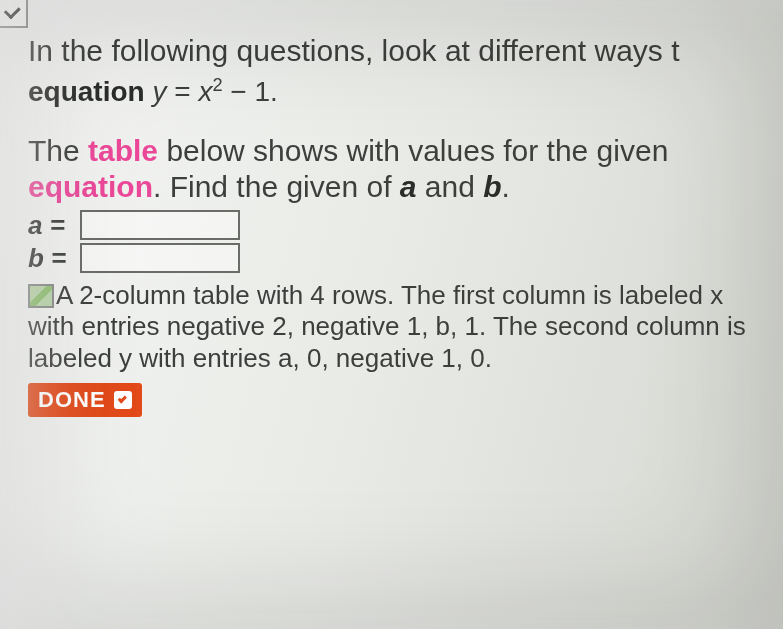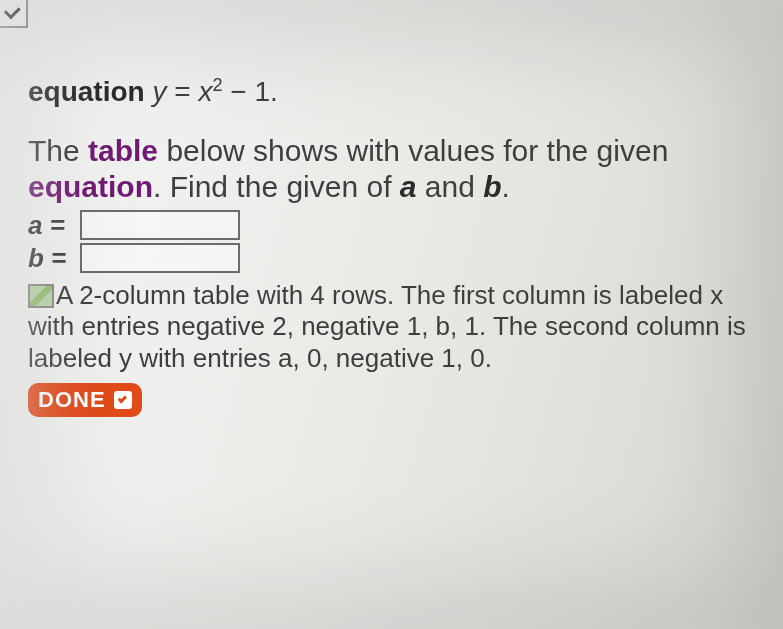--- a/index.html
+++ b/index.html
@@ -52,21 +52,21 @@
     .eq-line .bold { font-weight: 700; color: #2b2d2b; }
     .eq-line .y { font-style: italic; }
     .eq-line .x { font-style: italic; }
     .eq-line sup { font-size: 0.65em; vertical-align: super; }
     .table-intro {
       font-size: 30px;
       line-height: 1.22;
       color: #3d3f3d;
       margin-bottom: 4px;
     }
-    .table-intro .bold { font-weight: 700; color: #701a75; }
+    .table-intro .bold { font-weight: 700; color: #ec4899; }
     .table-intro .ital { font-style: italic; font-weight: 700; color: #2b2d2b; }
     .input-row {
       display: flex;
       align-items: center;
       margin-top: 2px;
     }
     .input-label {
       font-size: 26px;
       font-style: italic;
       font-weight: 700;
@@ -101,21 +101,21 @@
     .done-btn {
       display: inline-flex;
       align-items: center;
       margin-top: 8px;
       background: #e24a1a;
       color: #fff;
       font-weight: 700;
       font-size: 22px;
       letter-spacing: 1px;
       padding: 4px 10px 4px 10px;
-      border-radius: 10px;
+      border-radius: 3px;
       border: none;
       cursor: pointer;
     }
     .done-check {
       width: 18px;
       height: 18px;
       background: #fff;
       border-radius: 3px;
       margin-left: 8px;
       display: inline-flex;
@@ -139,21 +139,21 @@
 </head>
 <body>
 
 <div class="checkbox-corner">
   <span class="check-icon"></span>
 </div>
 
 <div class="content">
 
   <div class="intro">
-    <br>
+    <span>In the following questions, look at different ways t</span><br>
   </div>
 
   <div class="eq-line">
     <span class="bold">equation</span>
     <span> </span>
     <span class="y">y</span><span> = </span><span class="x">x</span><sup>2</sup><span> − 1.</span>
   </div>
 
   <div class="table-intro">
     <span>The </span><span class="bold">table</span><span> below shows with values for the given</span><br>

